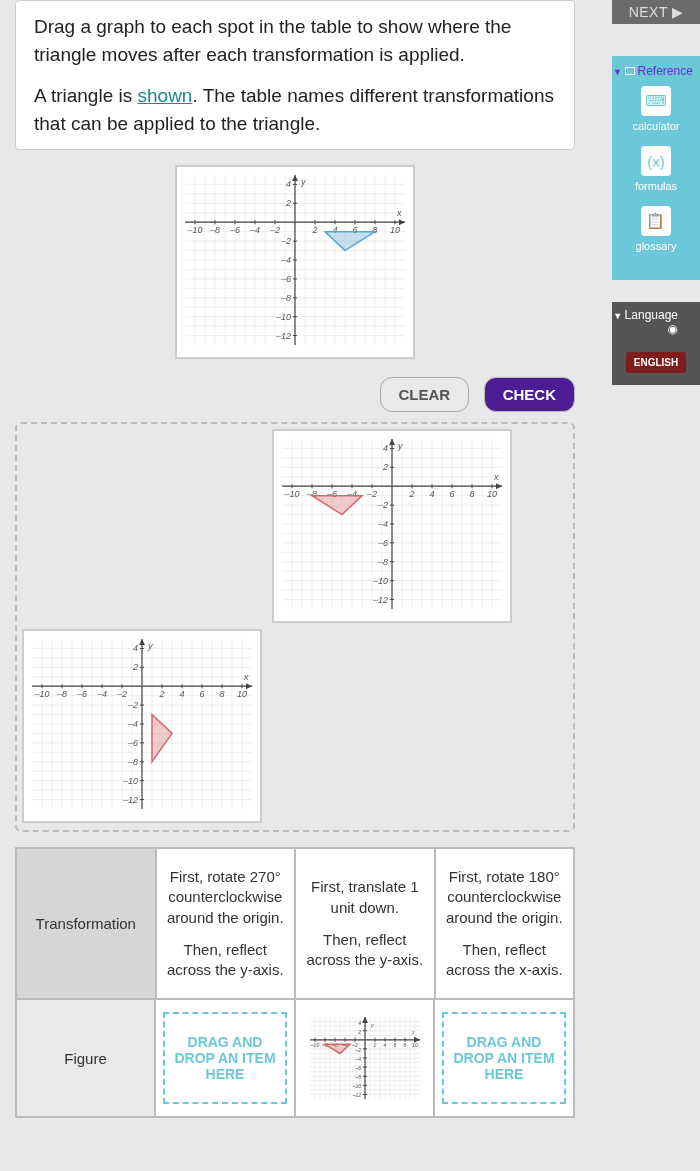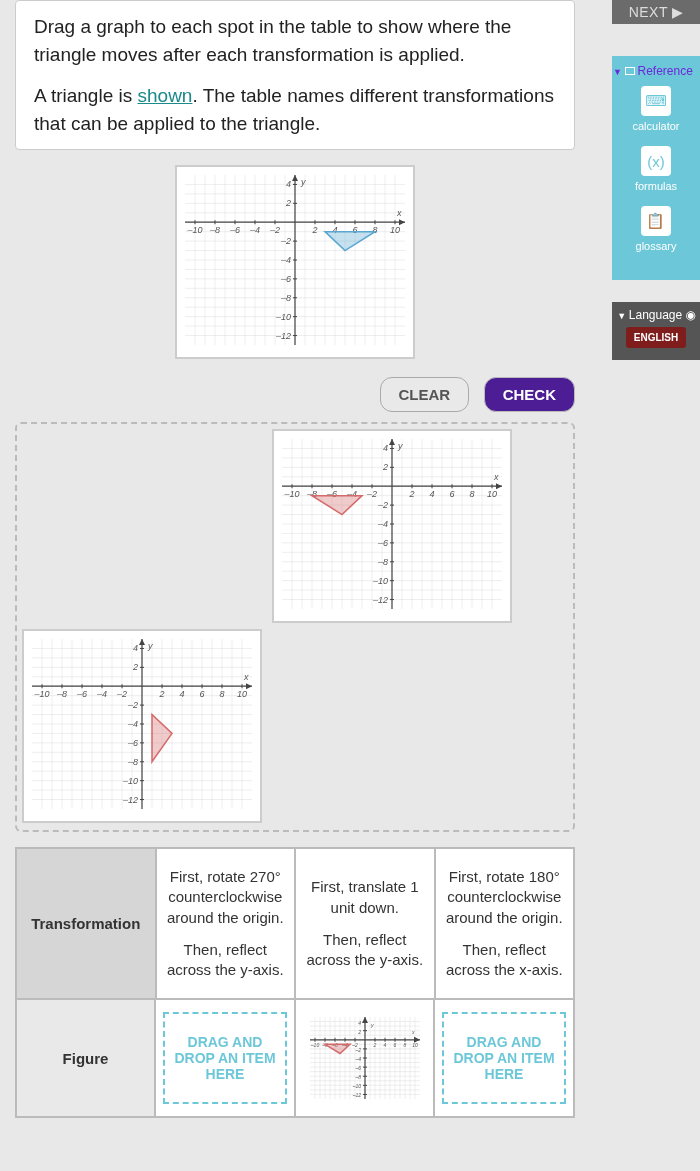--- a/index.html
+++ b/index.html
@@ -14,35 +14,35 @@
 .buttons-row{width:575px;text-align:right;margin:18px 0 10px}
 .btn{display:inline-block;padding:8px 18px;border-radius:12px;font-size:15px;font-weight:bold;margin-left:10px;border:1px solid #aaa;cursor:pointer}
 .btn-clear{background:#e9e9e9;color:#555}
 .btn-check{background:#4c1d95;color:#fff;border-color:#bbb}
 .drag-pool{border:2px dashed #bbb;border-radius:6px;width:560px;margin-left:15px;padding:10px;min-height:410px;position:relative}
 .pool-item{position:absolute}
 .table-wrap{width:560px;margin-left:15px;margin-top:15px;border:1px solid #bbb;background:#fff}
 .trow{display:flex}
 .trow.header .tcell:first-child{background:#d6d6d6}
 .tcell{border:1px solid #bbb;padding:12px 8px;font-size:15px;color:#333;display:flex;flex-direction:column;justify-content:center;align-items:center;text-align:center}
-.tcell.label{width:140px;font-weight:bold;background:#e9e9e9}
+.tcell.label{width:140px;font-weight:normal;background:#e9e9e9}
 .tcell.col{width:140px}
 .tcell .block{margin:6px 0;line-height:1.35}
 .drop-zone{border:2px dashed #6cc8d8;color:#6cc8d8;font-weight:700;font-size:14px;width:124px;height:92px;display:flex;align-items:center;justify-content:center;text-align:center;padding:4px}
 .right-rail{position:absolute;right:0;top:0;width:88px}
 .next-btn{background:#6b6b6b;color:#ddd;font-weight:normal;font-size:14px;text-align:center;padding:4px 0;letter-spacing:.5px}
 .ref-panel{background:#6cc8d8;padding:8px 0 14px;margin-top:32px;text-align:center;color:#fff;position:relative}
 .ref-head{font-size:12px;text-align:center;padding-right:6px;color:#6d28d9;margin-bottom:6px}
 .ref-head::before{content:"▼ ";font-size:9px}
 .ref-head .book{display:inline-block;border:1px solid #fff;width:10px;height:8px;margin-right:3px}
 .ref-item{margin:8px 0 14px}
 .ref-item .ic{width:30px;height:30px;background:#fff;border-radius:4px;margin:0 auto 4px;display:flex;align-items:center;justify-content:center;color:#6cc8d8;font-size:15px}
 .ref-item .lbl{font-size:11px;color:#fff}
 .lang-panel{background:#555;color:#fff;padding:6px 0 12px;text-align:center;margin-top:22px}
-.lang-head{font-size:12px;text-align:right;padding-right:4px;margin-bottom:5px}
+.lang-head{font-size:12px;text-align:right;padding-right:22px;margin-bottom:16px}
 .lang-head::before{content:"▼ ";font-size:9px}
 .lang-btn{display:inline-block;background:#7f1d1d;color:#fff;font-size:10px;font-weight:bold;padding:5px 8px;border-radius:3px}
 .mini-graph{width:110px;height:82px}
 </style>
 </head>
 <body>
 
 <div class="question-box">
   <p>Drag a graph to each spot in the table to show where the triangle moves after each transformation is applied.</p>
   <p>

